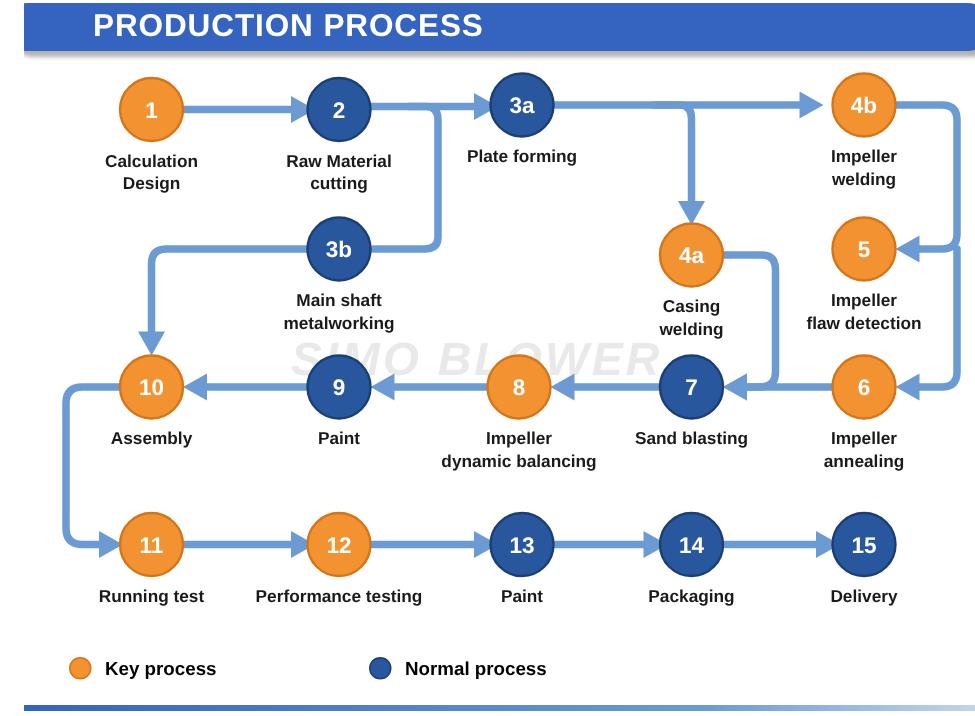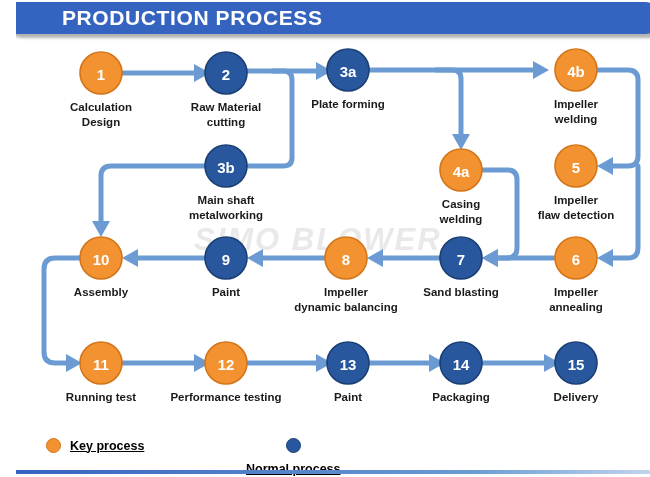--- a/index.html
+++ b/index.html
@@ -123,25 +123,24 @@
   }
   .legend-swatch.normal {
     background: #28579e;
     border: 1.5px solid #1b3f74;
     box-sizing: border-box;
   }
   .legend-text {
     font-size: 12.5px;
     font-weight: bold;
     color: #000000;
-    text-decoration: underline;
     white-space: nowrap;
   }
   #legend-key { left: 0px; top: 0px; }
-  #legend-normal { left: 200px; top: 0px; flex-direction: column; }
+  #legend-normal { left: 200px; top: 0px; }
   
   #footer-rule {
     position: absolute;
     left: 0px;
     top: 470px;
     width: 650px;
     height: 4px;
     background: linear-gradient(to right, #3563c0 0%, #6b9bd2 70%, #c9d9ef 100%);
   }
 </style>

